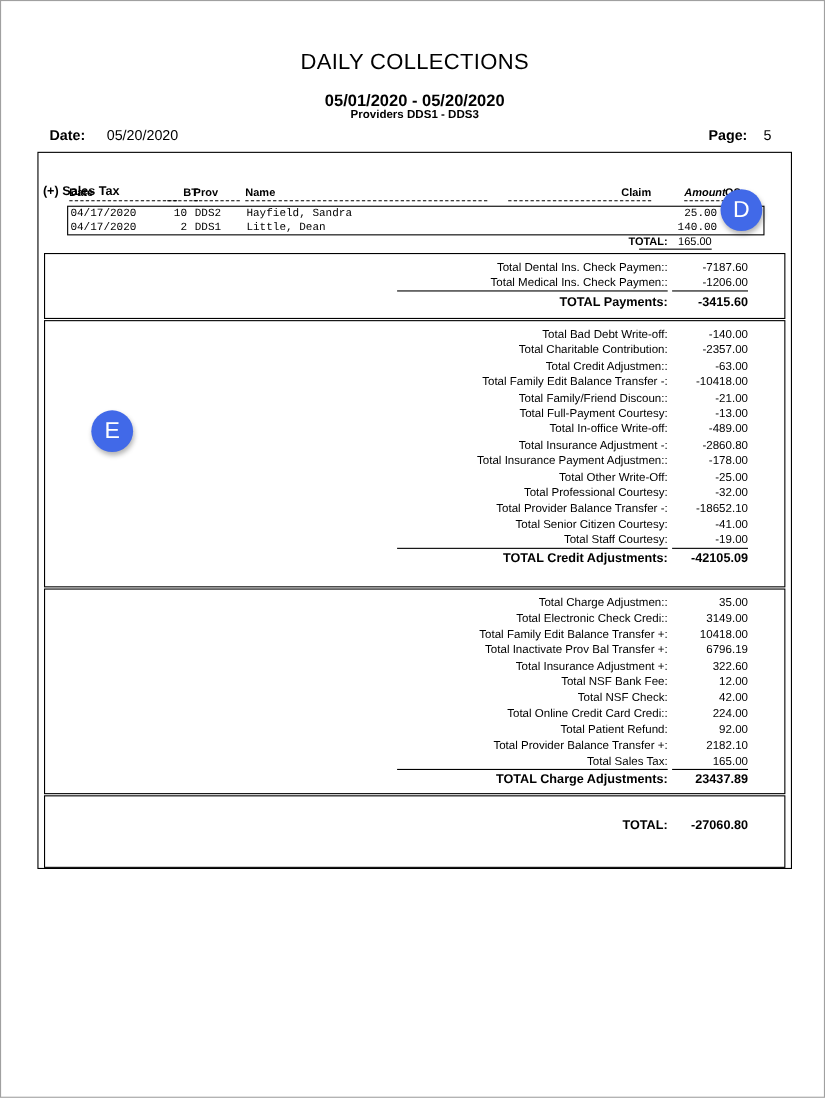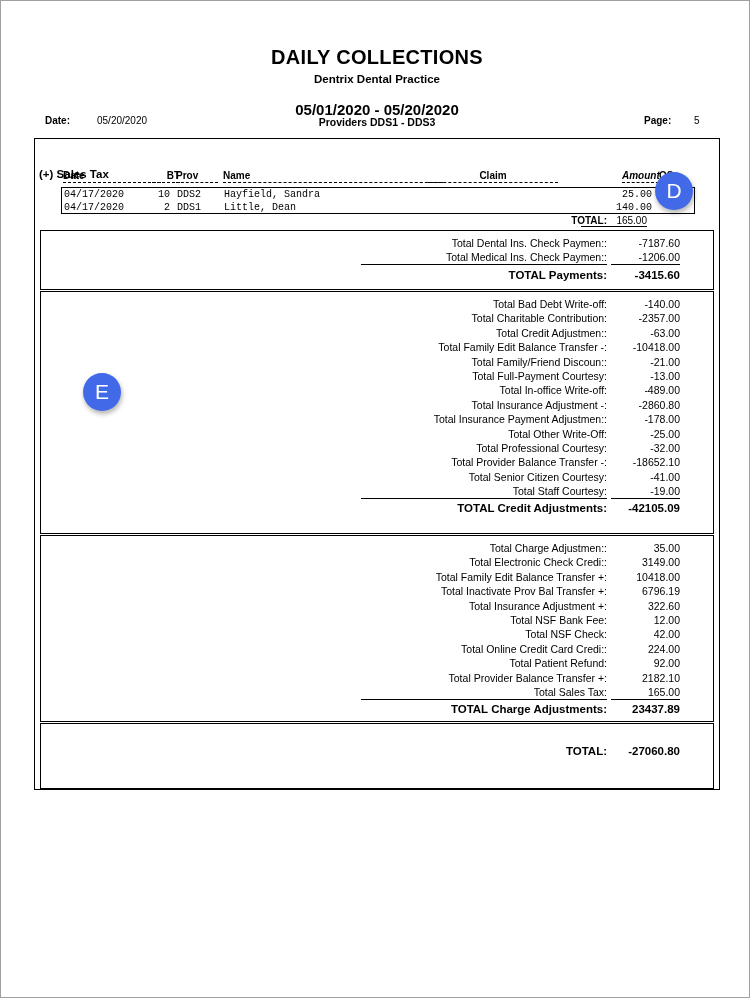--- a/index.html
+++ b/index.html
@@ -31,21 +31,21 @@
   
   #report-header {
     position: absolute;
     left: 0;
     top: 44px;
     width: 752px;
     text-align: center;
   }
   .rpt-title {
     font-size: 20px;
-    font-weight: bold;
+    font-weight: normal;
     letter-spacing: 0.3px;
     line-height: 24px;
   }
   .rpt-sub1 {
     font-size: 11.5px;
     font-weight: bold;
     line-height: 16px;
     margin-top: 2px;
   }
   .rpt-sub2 {
@@ -60,21 +60,21 @@
     line-height: 13px;
   }
 
   
   #meta-row {
     position: absolute;
     left: 0;
     top: 114px;
     width: 752px;
     height: 16px;
-    font-size: 10px;
+    font-size: 13px;
   }
   #meta-date-label {
     position: absolute;
     left: 44px;
     top: 0;
     font-weight: bold;
   }
   #meta-date-value {
     position: absolute;
     left: 96px;
@@ -131,21 +131,21 @@
   #sales-tax-colheads .ch {
     position: absolute;
     top: 0;
     border-bottom: 1px dashed #000;
     padding-bottom: 1px;
   }
   .ch-date   { left: 28px;  width: 98px; }
   .ch-bt     { left: 117px; width: 28px; text-align: right; }
   .ch-prov   { left: 141px; width: 42px; }
   .ch-name   { left: 188px; width: 220px; }
-  .ch-claim  { left: 393px; width: 130px; text-align: center; }
+  .ch-claim  { left: 427px; width: 130px; text-align: right; }
   .ch-amount { left: 587px; width: 66px; text-align: left; font-style: italic; }
   .ch-os     { left: 624px; width: 22px; }
 
   #sales-tax-rowbox {
     position: absolute;
     left: 26px;
     top: 48px;
     width: 634px;
     height: 27px;
     border: 1.5px solid #000;
@@ -271,21 +271,20 @@
   #callout-d { left: 654px; top: 171px; }
   #callout-e { left: 82px;  top: 372px; }
 </style>
 </head>
 <body>
 
 <div id="page-frame">
 
   <div id="report-header">
     <div class="rpt-title">DAILY COLLECTIONS</div>
-    <div class="rpt-sub1">Dentrix Dental Practice</div>
     <div class="rpt-sub2">05/01/2020  -  05/20/2020</div>
     <div class="rpt-sub3">Providers DDS1 - DDS3</div>
   </div>
 
   <div id="meta-row">
     <span id="meta-date-label">Date:</span>
     <span id="meta-date-value">05/20/2020</span>
     <span id="meta-page-label">Page:</span>
     <span id="meta-page-value">5</span>
   </div>

